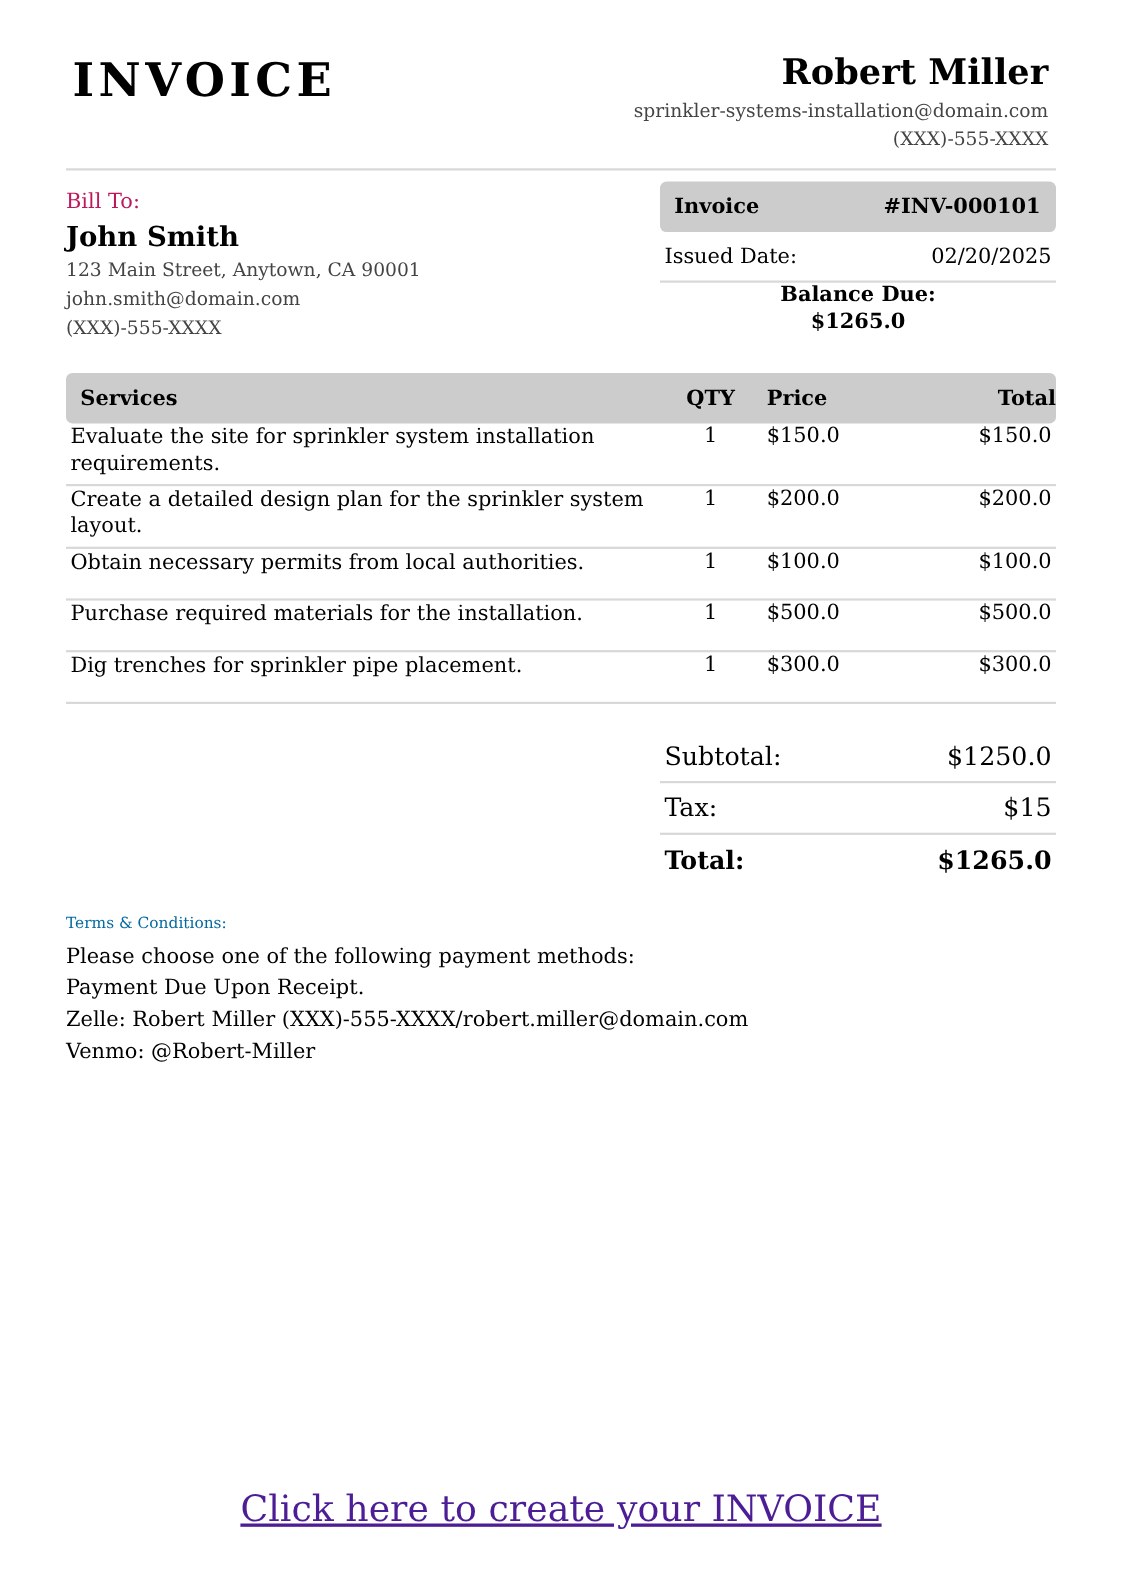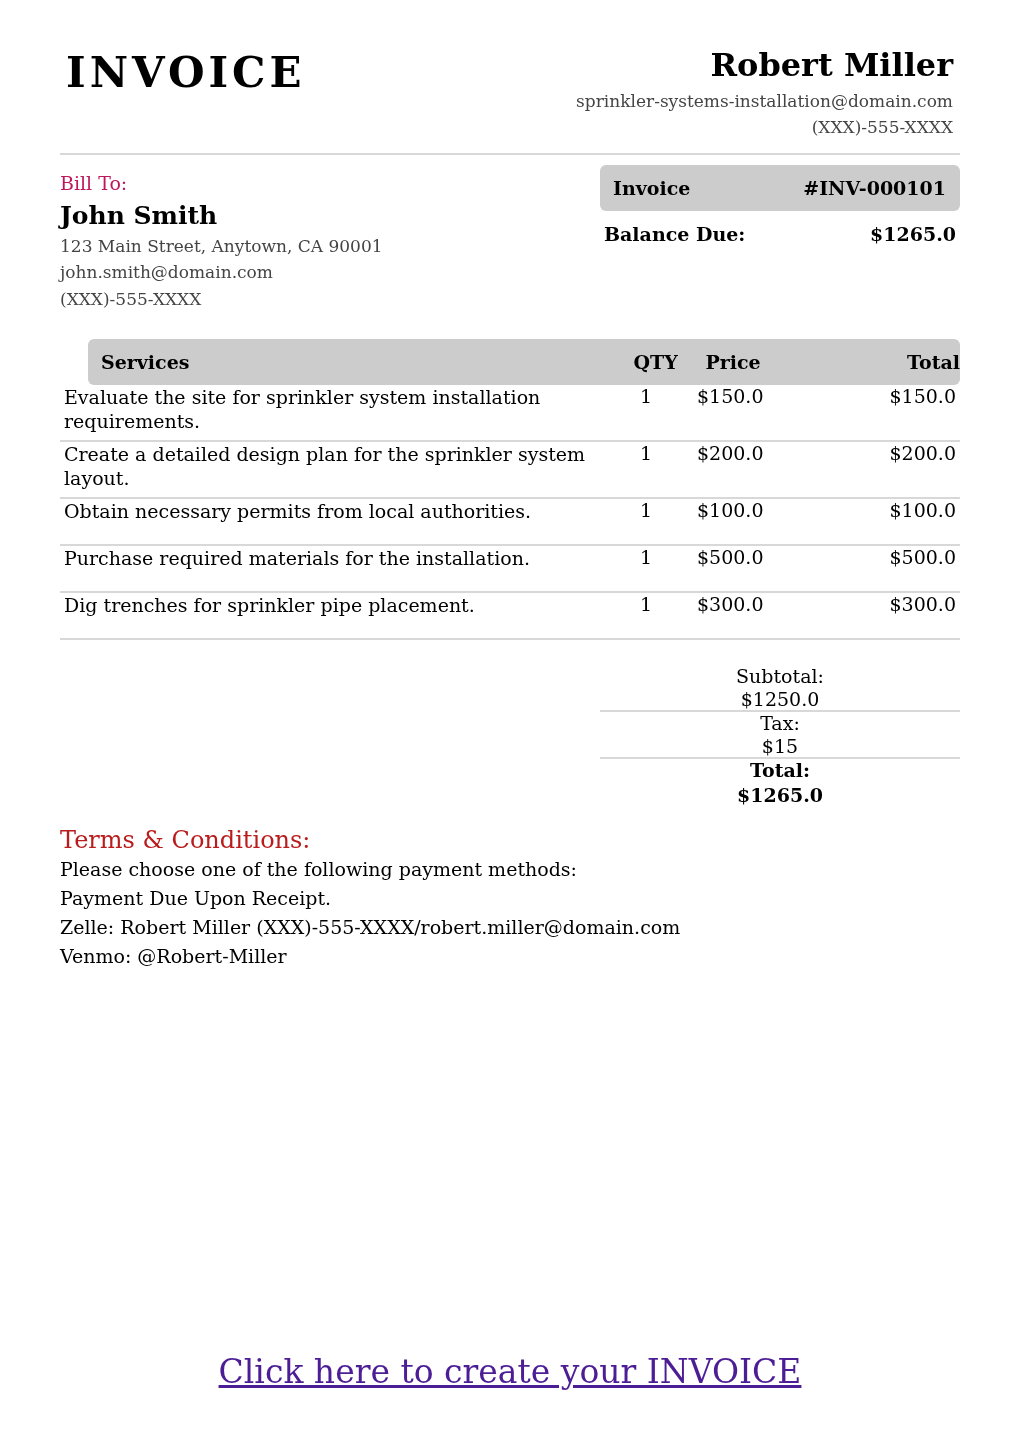--- a/index.html
+++ b/index.html
@@ -22,50 +22,50 @@
     .meta-head {
       background: #cccccc; border-radius: 6px; height: 46px; display: flex;
       justify-content: space-between; align-items: center; padding: 0 14px 0 13px;
       font-weight: bold; font-size: 19px; box-sizing: border-box;
     }
     .meta-row {
       display: flex; justify-content: space-between; align-items: center;
       height: 46px; padding: 0 4px; font-size: 19px; box-sizing: border-box;
     }
     .meta-row.bordered { border-bottom: 2px solid #d8d8d8; }
-    .meta-row.bold { font-weight: bold; }
+    .meta-row.bold { font-weight: bold; flex-direction: column; }
 
     .items { left: 60px; top: 339px; width: 900px; border-collapse: collapse; }
     .items-head {
       display: flex; align-items: center; height: 46px; background: #cccccc; border-radius: 6px;
-      font-weight: bold; font-size: 19px; margin-left: 28px;
+      font-weight: bold; font-size: 19px;
     }
     .col-svc { width: 546px; padding-left: 13px; box-sizing: border-box; }
     .col-qty { width: 80px; text-align: center; }
     .col-price { width: 134px; padding-left: 11px; box-sizing: border-box; }
     .col-total { width: 140px; text-align: right; box-sizing: border-box; }
     .item-row {
       display: flex; border-bottom: 2px solid #d8d8d8;
       font-size: 19px; box-sizing: border-box;
     }
     .item-row .col-svc { padding-left: 4px; line-height: 24px; }
     .item-row .col-total { padding-right: 4px; }
     .item-row.tall { height: 57px; }
     .item-row.short { height: 47px; }
 
     .totals { left: 600px; top: 665px; width: 360px; }
     .tot-row {
       display: flex; justify-content: space-between; align-items: center;
-      height: 47px; padding: 0 4px; font-size: 19px; box-sizing: border-box; flex-direction: column;
+      height: 47px; padding: 0 4px; font-size: 23px; box-sizing: border-box;
     }
     .tot-row.bordered { border-bottom: 2px solid #d8d8d8; }
     .tot-row.bold { font-weight: bold; }
 
     .terms { left: 60px; top: 826px; }
-    .terms-title { color: #b91c1c; font-size: 24px; line-height: 29px; }
+    .terms-title { color: #0369a1; font-size: 14px; line-height: 29px; }
     .terms-line { font-size: 19px; line-height: 29px; }
 
     .cta {
       left: 0; width: 1020px; top: 1352px; text-align: center; font-size: 33px;
     }
     .cta a { color: #4c1d95; text-decoration: underline; }
   </style>
 </head>
 <body>
 
@@ -79,20 +79,24 @@
 <div class="abs label-muted" style="left:60px;top:172px">Bill To:</div>
 <div class="abs bill-name" style="left:60px;top:201px">John Smith</div>
 <div class="abs bill-line" style="left:60px;top:236px">123 Main Street, Anytown, CA 90001</div>
 <div class="abs bill-line" style="left:60px;top:262px">john.smith@domain.com</div>
 <div class="abs bill-line" style="left:60px;top:289px">(XXX)-555-XXXX</div>
 
 <div class="abs meta">
   <div class="meta-head">
     <span>Invoice</span>
     <span>#INV-000101</span>
+  </div>
+  <div class="meta-row bordered">
+    <span>Issued Date:</span>
+    <span>02/20/2025</span>
   </div>
   <div class="meta-row bold">
     <span>Balance Due:</span>
     <span>$1265.0</span>
   </div>
 </div>
 
 <div class="abs items">
   <div class="items-head">
     <div class="col-svc">Services</div>

